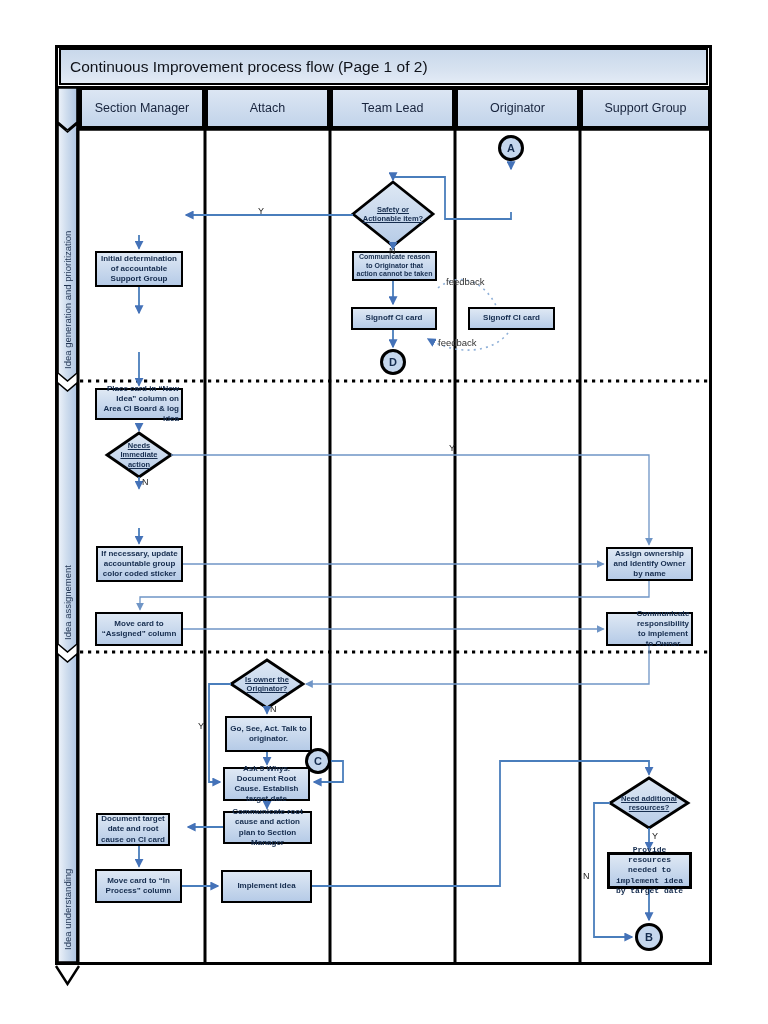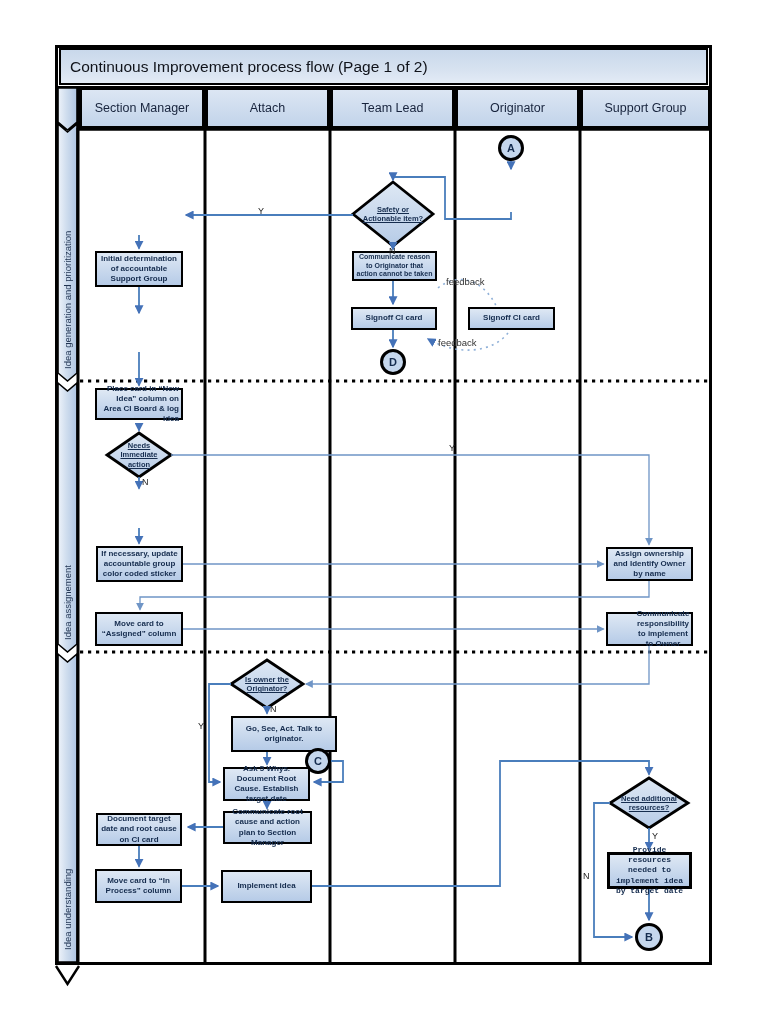--- a/index.html
+++ b/index.html
@@ -137,24 +137,24 @@
   </svg>
 
   <div class="lane" style="left:58px;top:133px;width:19px;height:246px;">Idea generation and prioritization</div>
   <div class="lane" style="left:58px;top:384px;width:19px;height:266px;">Idea assignement</div>
   <div class="lane" style="left:58px;top:655px;width:19px;height:305px;">Idea understanding</div>
 
   <div class="node" style="left:95px;top:251px;width:88px;height:36px;">Initial determination of accountable Support Group</div>
   <div class="node" style="left:95px;top:388px;width:88px;height:32px;text-align:right;">Place card  in “New Idea” column on Area CI Board &amp; log idea</div>
   <div class="node" style="left:96px;top:546px;width:87px;height:36px;">If necessary, update accountable  group color coded sticker</div>
   <div class="node" style="left:95px;top:612px;width:88px;height:34px;">Move card to “Assigned” column</div>
-  <div class="node" style="left:96px;top:813px;width:86px;height:33px;">Document target date and root cause on CI card</div>
+  <div class="node" style="left:96px;top:813px;width:74px;height:33px;">Document target date and root cause on CI card</div>
   <div class="node" style="left:95px;top:869px;width:87px;height:34px;">Move card to “In Process” column</div>
 
-  <div class="node" style="left:231px;top:716px;width:106px;height:36px;">Go, See, Act.  Talk to originator.</div>
+  <div class="node" style="left:225px;top:716px;width:87px;height:36px;">Go, See, Act.  Talk to originator.</div>
   <div class="node" style="left:223px;top:767px;width:87px;height:34px;">Ask 5 Whys. Document Root Cause. Establish target date</div>
   <div class="node" style="left:223px;top:811px;width:89px;height:33px;">Communicate root cause and action plan to Section Manager</div>
   <div class="node" style="left:221px;top:870px;width:91px;height:33px;">Implement idea</div>
 
   <div class="node" style="left:352px;top:251px;width:85px;height:30px;font-size:7px;">Communicate reason to Originator that action cannot be taken</div>
   <div class="node" style="left:351px;top:307px;width:86px;height:23px;">Signoff CI card</div>
 
   <div class="node" style="left:468px;top:307px;width:87px;height:23px;">Signoff CI card</div>
 
   <div class="node" style="left:606px;top:547px;width:87px;height:34px;">Assign ownership and Identify Owner by name</div>

